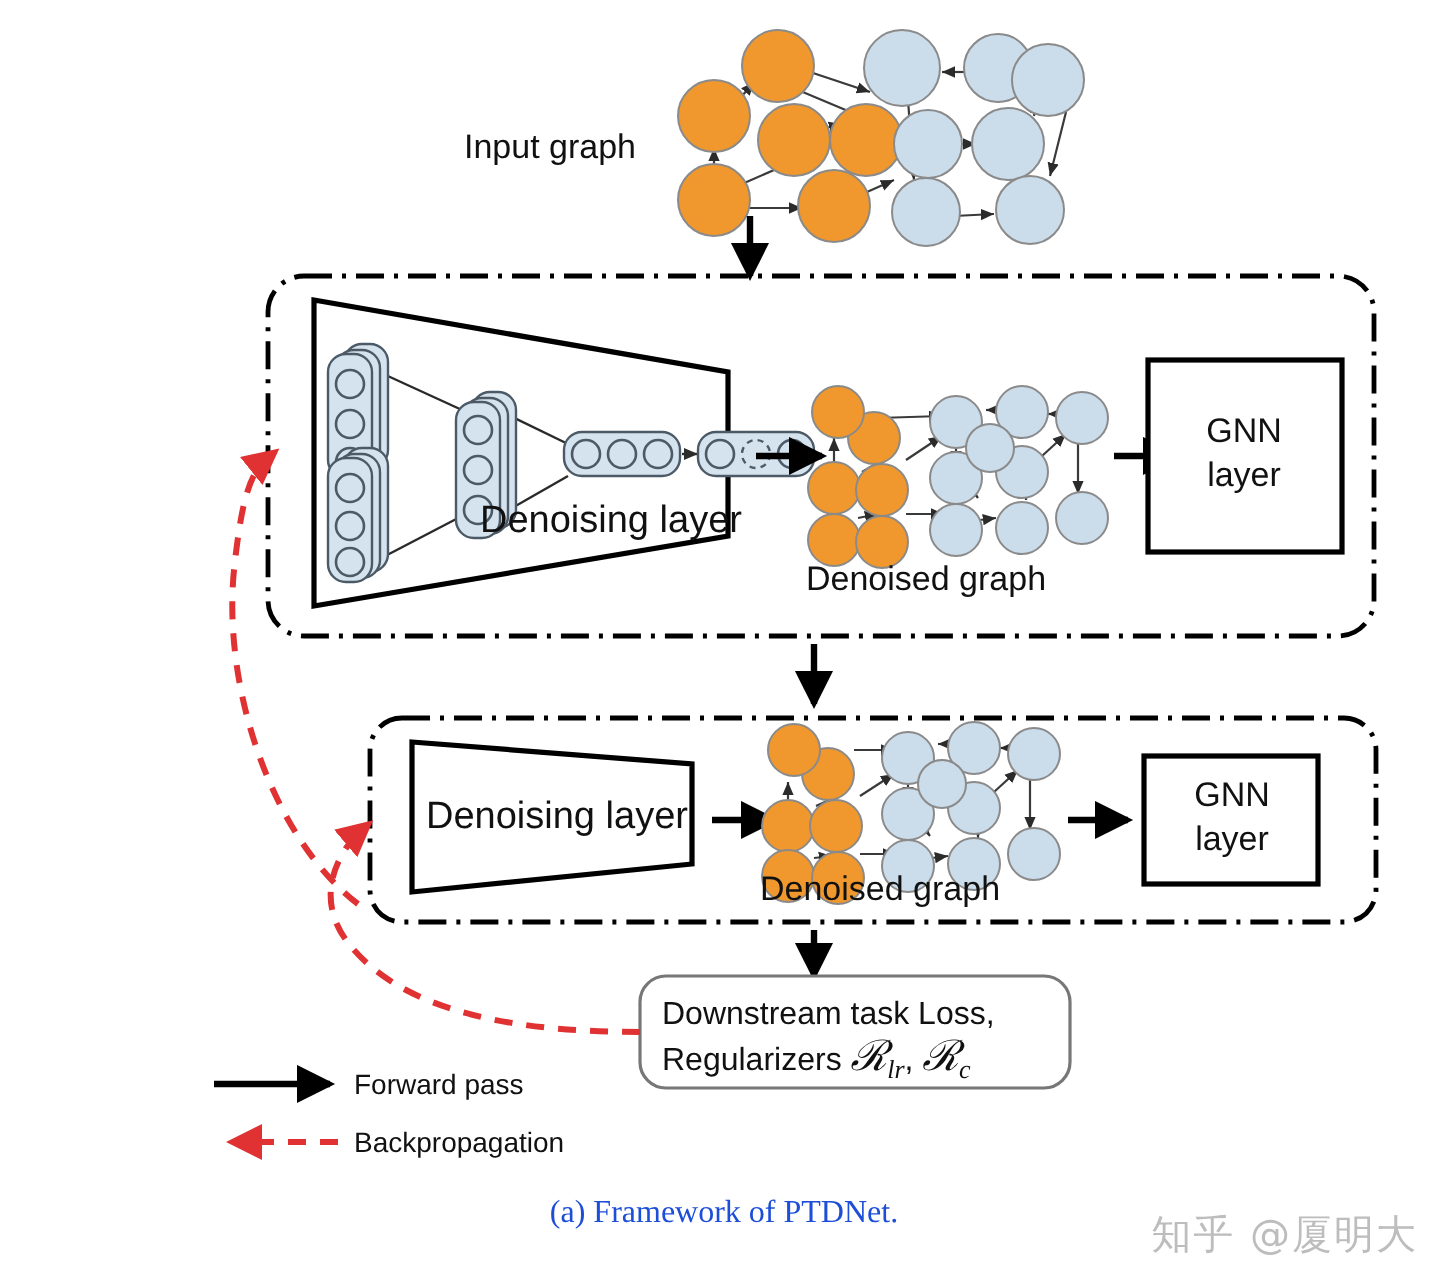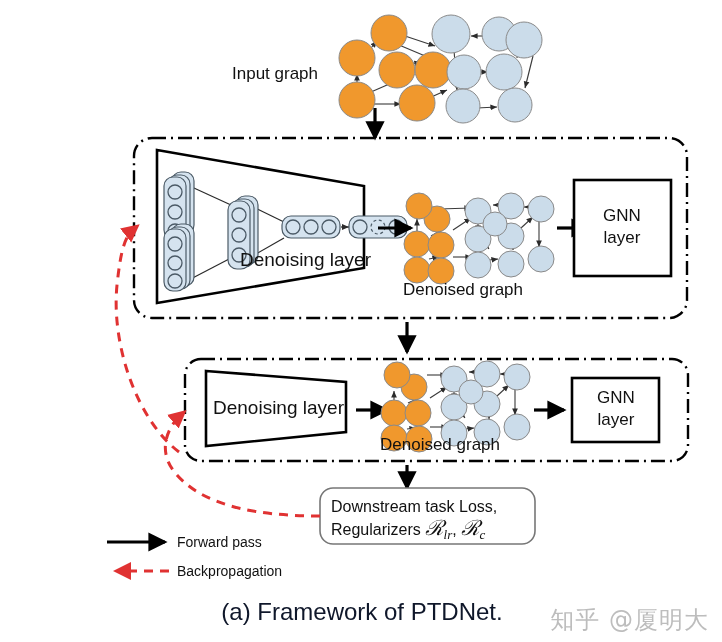--- a/index.html
+++ b/index.html
@@ -14,26 +14,26 @@
   .lbl-graph{font-size:17px;}
   .lbl-den{font-size:19px;}
   .lbl-gnn{font-size:17px;}
   .lbl-legend{font-size:14px;}
   .lbl-loss{font-size:16px;}
   .caption{
     position:absolute;left:0;top:598px;width:722px;height:44px;
     text-align:center;
   }
   .caption-text{
-    font-family:Liberation Sans, sans-serif;font-size:24px;color:#0f172a;
+    font-family:Liberation Serif, serif;font-size:16px;color:#1d4ed8;
     display:inline-block;
   }
   .watermark{
     position:absolute;right:14px;top:604px;
-    font-family:"DejaVu Sans", sans-serif;font-size:24px;
+    font-family:"DejaVu Sans", sans-serif;font-size:20px;
     color:#bdbdbd;letter-spacing:1px;
   }
   .node-orange{fill:#F0982D;stroke:#8a8a8a;stroke-width:1;}
   .node-blue{fill:#CBDCEA;stroke:#8a8a8a;stroke-width:1;}
   .edge{stroke:#3a3a3a;stroke-width:1.1;fill:none;}
   .solid-box{fill:#ffffff;stroke:#000;stroke-width:2.6;}
   .dash-box{fill:none;stroke:#000;stroke-width:2.4;stroke-dasharray:14 5 2 5;}
   .fwd{stroke:#000;stroke-width:3.2;fill:none;}
   .bpath{stroke:#e03232;stroke-width:3;fill:none;stroke-dasharray:9 7;stroke-linecap:butt;}
   .nnbar{fill:#D5E3EF;stroke:#4b5a66;stroke-width:1.2;}

